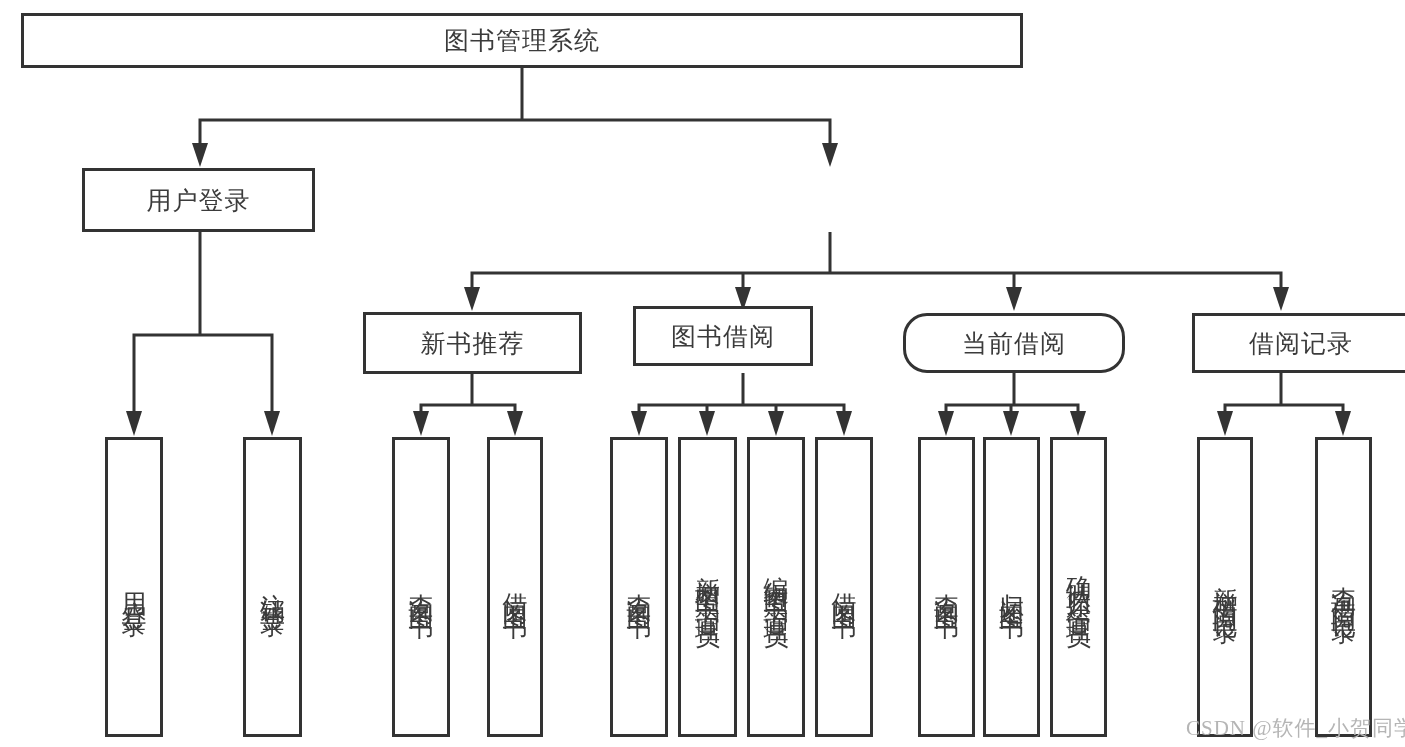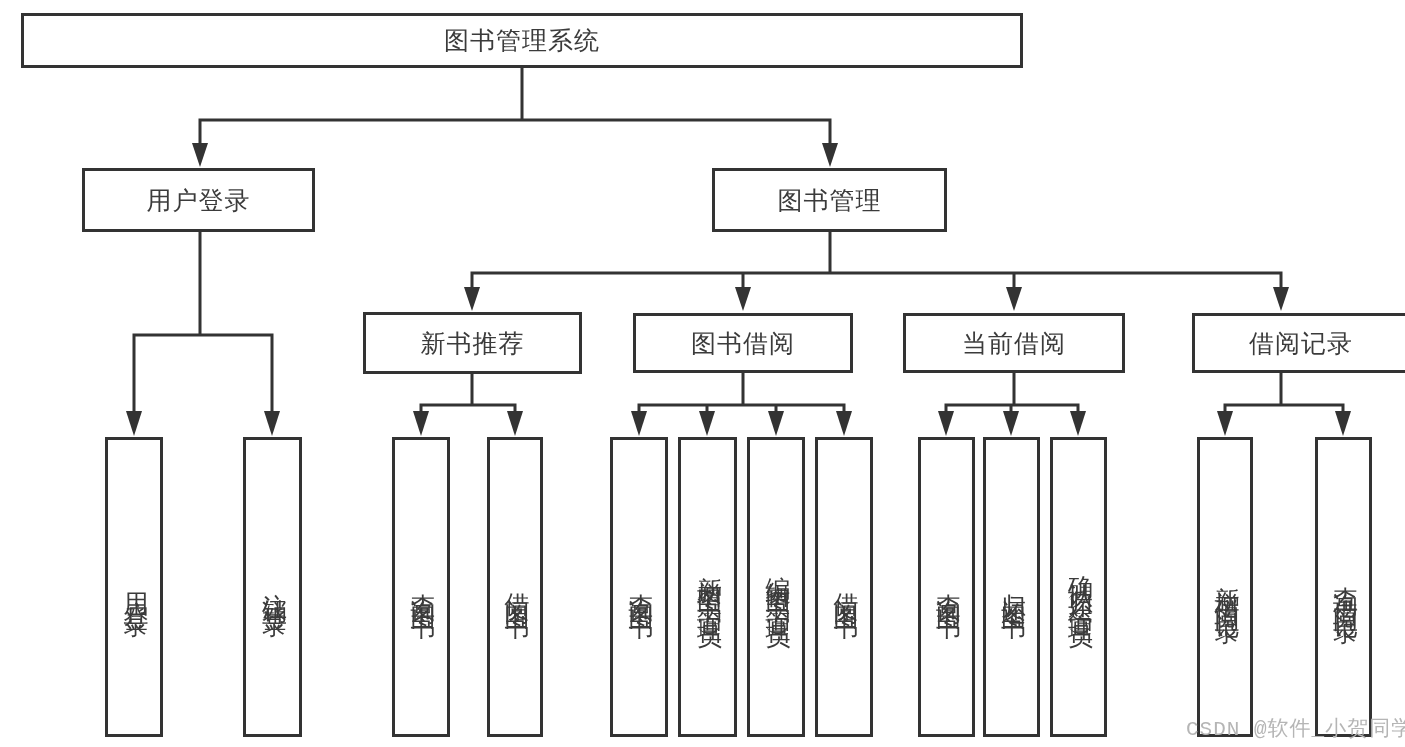--- a/index.html
+++ b/index.html
@@ -6,21 +6,21 @@
     --line:#333333;
     --text:#3b3b3b;
     --wm:#b5b5b5;
     --bg:#ffffff;
   }
   html,body{margin:0;padding:0;background:var(--bg);}
   #stage{
     position:relative;
     width:1405px;height:747px;
     background:var(--bg);
-    font-family:Liberation Mono, monospace;
+    font-family:Liberation Serif, serif;
     color:var(--text);
     overflow:hidden;
   }
   #connectors{position:absolute;left:0;top:0;z-index:0;}
   #connectors .ln{stroke:var(--line);stroke-width:3;fill:none;}
   #connectors .ar{fill:var(--line);stroke:none;}
   .box{
     position:absolute;
     box-sizing:border-box;
     border:3px solid var(--line);
@@ -80,25 +80,24 @@
     <polygon class="ar" points="1070,411 1086,411 1078,436"></polygon>
 
     <path class="ln" d="M1281,373 V405 M1223.5,405 H1344.5 M1225,405 V414 M1343,405 V414"></path>
     <polygon class="ar" points="1217,411 1233,411 1225,436"></polygon>
     <polygon class="ar" points="1335,411 1351,411 1343,436"></polygon>
   </svg>
 
   <div class="box hbox" style="left:21px;top:13px;width:1002px;height:55px;">图书管理系统</div>
 
   <div class="box hbox" style="left:82px;top:168px;width:233px;height:64px;">用户登录</div>
-  <div class="box hbox" style="left:712px;top:168px;width:235px;height:64px;">图书管理</div>
 
   <div class="box hbox" style="left:363px;top:312px;width:219px;height:62px;">新书推荐</div>
-  <div class="box hbox" style="left:633px;top:313px;width:220px;height:60px;">图书借阅</div>
-  <div class="box hbox" style="left:903px;top:313px;width:222px;height:60px;">当前借阅</div>
+  <div class="box hbox" style="left:633px;top:306px;width:180px;height:60px;">图书借阅</div>
+  <div class="box hbox" style="left:903px;top:313px;width:222px;height:60px;border-radius:24px;">当前借阅</div>
   <div class="box hbox" style="left:1192px;top:313px;width:218px;height:60px;">借阅记录</div>
 
   <div class="box leaf" style="left:105px;width:58px;">
     <span>用户登录</span>
   </div>
   <div class="box leaf" style="left:243px;width:59px;">
     <span>注销登录</span>
   </div>
 
   <div class="box leaf" style="left:392px;width:58px;">

